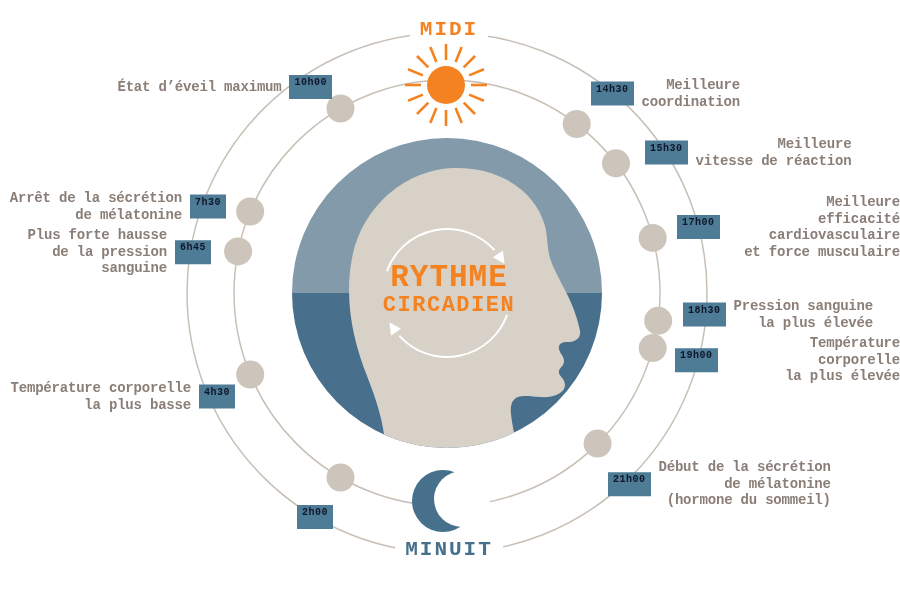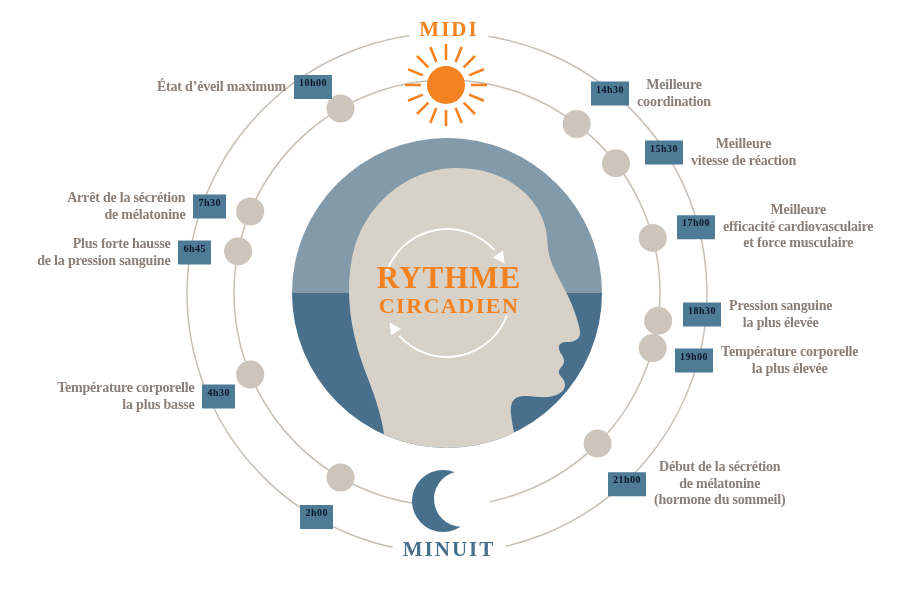--- a/index.html
+++ b/index.html
@@ -9,21 +9,21 @@
     --night-blue:#48708d;
     --moon-blue:#46708c;
     --head-beige:#d7d1c8;
     --dot-beige:#cdc5bb;
     --circle-line:#c8c0b6;
     --text-taupe:#8a7e77;
   }
   html,body{margin:0;padding:0;background:#fff;}
   #stage{
     position:relative;width:900px;height:604px;background:#fff;overflow:hidden;
-    font-family:Liberation Serif, serif;
+    font-family:Liberation Mono, monospace;
   }
   #diagram-svg{position:absolute;left:0;top:0;}
   .orbit{fill:none;stroke:var(--circle-line);stroke-width:1.5;}
   .dot{fill:var(--dot-beige);}
   .day-half{fill:var(--day-blue);}
   .night-half{fill:var(--night-blue);}
   .head{fill:var(--head-beige);}
   .sun-disc{fill:var(--orange);}
   .ray{stroke:var(--orange);stroke-width:2.6;}
   .moon-body{fill:var(--moon-blue);}
@@ -45,21 +45,21 @@
   #center-title .line2{font-size:22px;line-height:26px;letter-spacing:1.5px;}
   .point{
     position:absolute;display:flex;align-items:center;gap:8px;
     transform:translateY(-50%);white-space:nowrap;
   }
   .desc{
     white-space:pre-line;font-size:14px;line-height:16.5px;
     letter-spacing:-0.2px;color:var(--text-taupe);font-weight:bold;
   }
   .side-left .desc{text-align:right;}
-  .side-right .desc{text-align:center;}
+  .side-right .desc{text-align:right;}
   .badge{
     flex:none;background:var(--badge-blue);color:#0f172a;
     font-size:10px;font-weight:bold;letter-spacing:0.5px;
     padding:2px 5px 11px 5px;
   }
 </style>
 </head>
 <body>
 
 <div id="stage">

